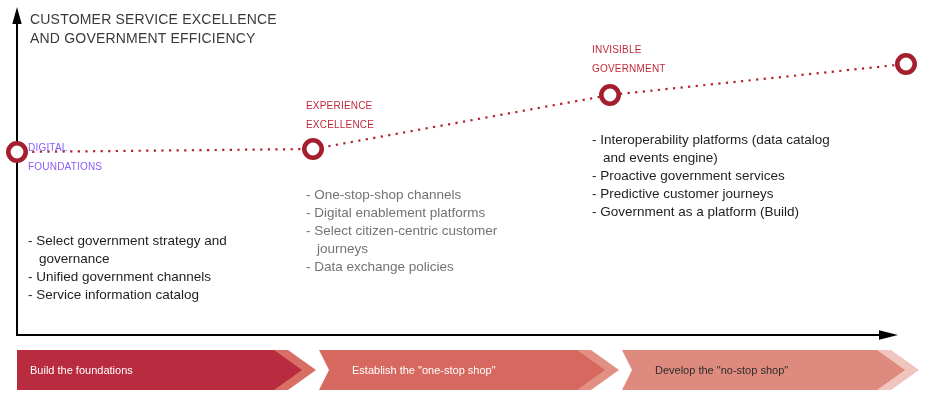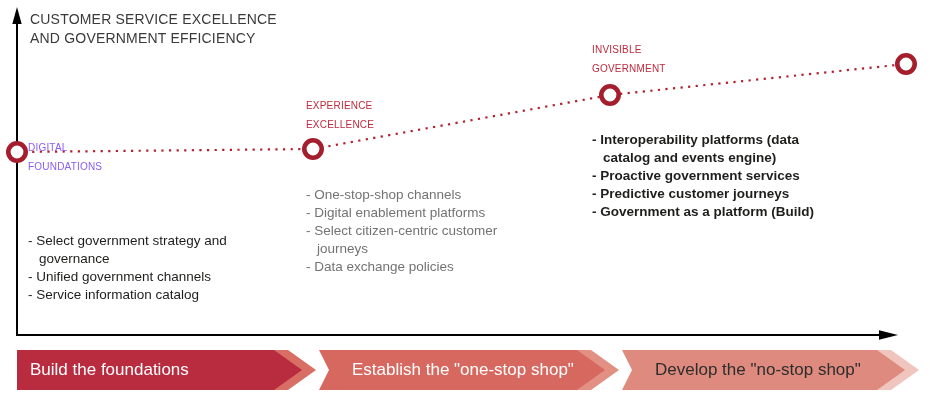--- a/index.html
+++ b/index.html
@@ -17,25 +17,25 @@
   .stage-label{
     position:absolute;font-size:10px;line-height:19px;letter-spacing:0.2px;white-space:nowrap;
   }
   .stage-label span{display:block;}
   .stage-label.s1{left:28px;top:94px;}
   .stage-label.s2{left:306px;top:96px;}
   .stage-label.s3{left:592px;top:40px;}
   .bullet-list{position:absolute;font-size:13.5px;line-height:18px;}
   .bullet-list.l1{left:28px;top:232px;width:245px;}
   .bullet-list.l2{left:306px;top:186px;width:238px;}
-  .bullet-list.l3{left:592px;top:131px;width:252px;font-weight:bold;}
+  .bullet-list.l3{left:592px;top:131px;width:252px;}
   .li{padding-left:11px;text-indent:-11px;}
   .phase-label{
     position:absolute;top:350px;height:40px;display:flex;align-items:center;
-    font-size:17px;white-space:nowrap;
+    font-size:11px;white-space:nowrap;
   }
   .phase-label.p1{left:30px;}
   .phase-label.p2{left:352px;}
   .phase-label.p3{left:655px;}
 </style>
 </head>
 <body>
 
 <div class="canvas">
 

